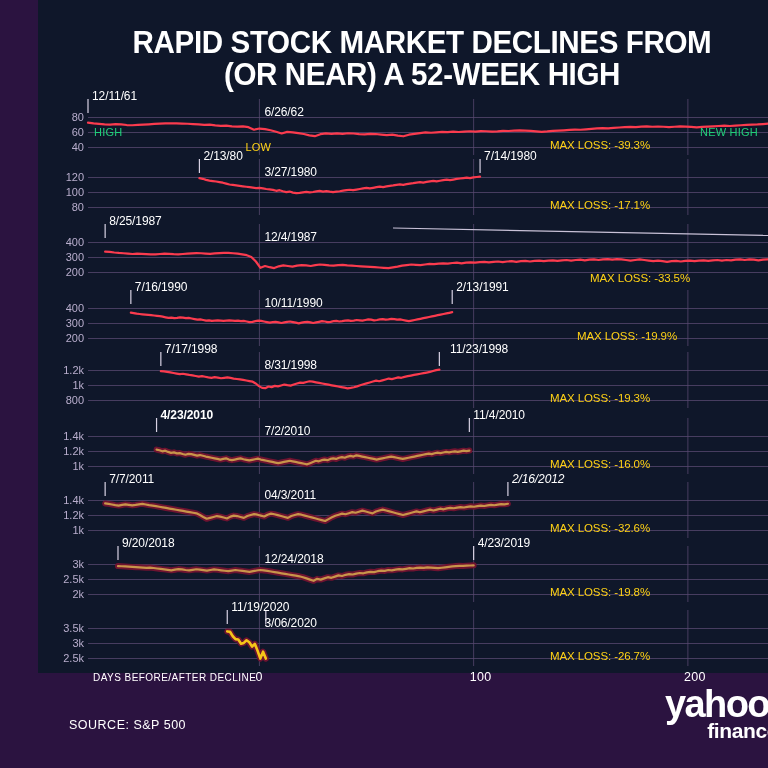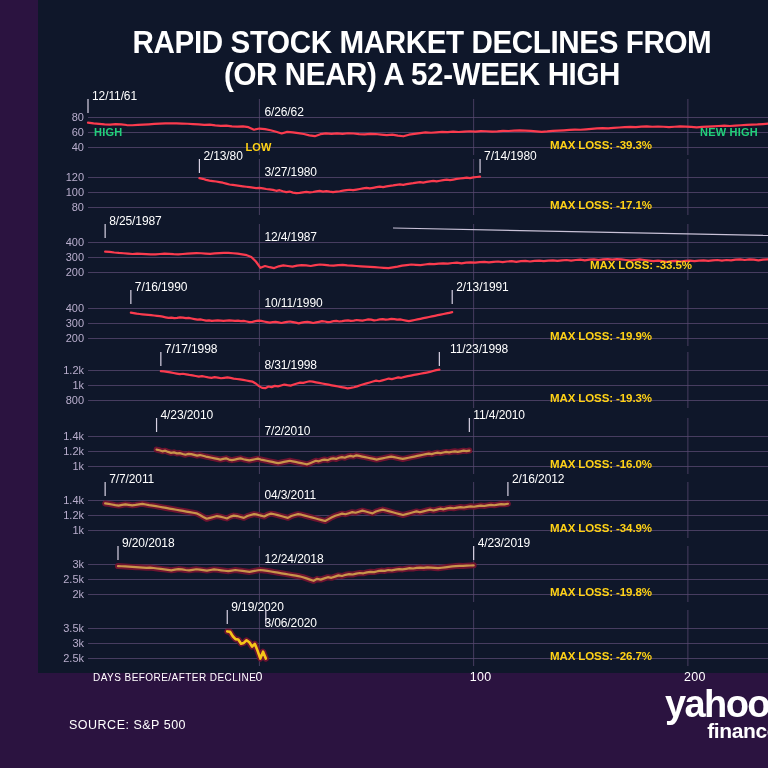--- a/index.html
+++ b/index.html
@@ -45,21 +45,21 @@
     text-align:right;
     width:44px;
     left:2px;
     transform:translateY(-50%);
     white-space:nowrap;
   }
   .plot-svg{position:absolute;left:0;top:0;}
   .annot{
     position:absolute;
     font-size:12.5px;
-    font-weight:bold;
+    font-weight:normal;
     white-space:nowrap;
     color:#ffffff;
     letter-spacing:-0.1px;
   }
   .annot.green{color:#21d07a;font-size:11px;letter-spacing:0.2px;}
   .annot.yellow{color:#ffd215;font-size:11px;letter-spacing:0.2px;}
   .annot.maxloss{color:#ffd215;font-size:11.5px;letter-spacing:-0.1px;}
   .annot.date{font-weight:normal;font-size:12px;}
   
   .xaxis{position:absolute;left:0;top:668px;width:768px;height:22px;}
@@ -157,41 +157,41 @@
           <line x1="355" x2="757" y1="4" y2="12" stroke="#c9c2d8" stroke-width="1.2"></line>
           <line x1="67.13939393939394" x2="67.13939393939394" y1="0" y2="14" stroke="#d8d2e4" stroke-width="1.2"></line>
           <line x1="757" x2="757" y1="0" y2="14" stroke="#d8d2e4" stroke-width="1.2"></line>
         </svg>
         <span class="ytick" style="top: 18px;">400</span>
         <span class="ytick" style="top: 33px;">300</span>
         <span class="ytick" style="top: 48px;">200</span>
         <span class="annot date" style="left: 71.1394px; top: -10px;">8/25/1987</span>
         <span class="annot date" style="left: 226.394px; top: 6px;">12/4/1987</span>
         <span class="annot date" style="left: 761px; top: -10px;">7/26/1989</span>
-        <span class="annot maxloss" style="left: 512px; top: 35px; padding-left: 40px;">MAX LOSS: -33.5%</span>
+        <span class="annot maxloss" style="left: 512px; top: 48px; padding-left: 40px;">MAX LOSS: -33.5%</span>
       </div>
       <div class="panel" style="top: 194px; height: 56px;">
         <svg class="plot-svg" width="768" height="56">
           <line x1="50" x2="757" y1="18.5" y2="18.5" stroke="#5a4a72" stroke-width="1" opacity="0.75"></line>
           <line x1="50" x2="757" y1="33.5" y2="33.5" stroke="#5a4a72" stroke-width="1" opacity="0.75"></line>
           <line x1="50" x2="757" y1="48.5" y2="48.5" stroke="#5a4a72" stroke-width="1" opacity="0.75"></line>
           <line x1="221.3939393939394" x2="221.3939393939394" y1="0" y2="56" stroke="#5a4a72" stroke-width="1" opacity="0.75"></line>
           <line x1="435.6363636363636" x2="435.6363636363636" y1="0" y2="56" stroke="#5a4a72" stroke-width="1" opacity="0.75"></line>
           <line x1="649.8787878787879" x2="649.8787878787879" y1="0" y2="56" stroke="#5a4a72" stroke-width="1" opacity="0.75"></line>
           <path d="M92.85 22.65 L95.74 23.10 L98.64 23.70 L101.53 24.00 L104.43 24.30 L107.32 24.60 L110.22 24.90 L113.11 25.20 L116.01 25.50 L118.90 25.80 L121.80 26.10 L124.70 26.70 L127.59 27.30 L130.49 27.90 L133.38 27.60 L136.28 28.20 L139.17 27.90 L142.07 27.30 L144.96 27.60 L147.86 28.20 L150.75 27.90 L153.65 28.50 L156.54 29.10 L159.44 29.70 L162.33 29.40 L165.23 30.00 L168.12 30.60 L171.02 30.30 L173.91 30.90 L176.81 30.60 L179.70 30.30 L182.60 30.60 L185.49 30.90 L188.39 30.60 L191.28 30.30 L194.18 30.60 L197.07 30.90 L199.97 30.60 L202.86 31.20 L205.76 30.90 L208.66 31.50 L211.55 32.10 L214.45 31.80 L217.34 31.20 L220.24 30.60 L223.13 30.90 L226.03 31.50 L228.92 32.10 L231.82 32.70 L234.71 32.10 L237.61 31.80 L240.50 32.40 L243.40 33.00 L246.29 32.40 L249.19 31.80 L252.08 31.50 L254.98 32.10 L257.87 32.70 L260.77 33.30 L263.66 32.70 L266.56 32.10 L269.45 31.80 L272.35 32.40 L275.24 33.00 L278.14 32.40 L281.03 31.80 L283.93 31.20 L286.82 31.50 L289.72 32.10 L292.62 31.80 L295.51 31.20 L298.41 30.90 L301.30 31.50 L304.20 31.20 L307.09 30.60 L309.99 30.30 L312.88 30.90 L315.78 30.60 L318.67 30.00 L321.57 30.30 L324.46 30.60 L327.36 30.00 L330.25 29.40 L333.15 29.70 L336.04 30.30 L338.94 30.00 L341.83 29.40 L344.73 29.10 L347.62 29.70 L350.52 29.40 L353.41 28.80 L356.31 29.10 L359.20 29.70 L362.10 29.40 L364.99 30.00 L367.89 30.60 L370.78 31.20 L373.68 30.60 L376.57 30.00 L379.47 29.40 L382.37 28.80 L385.26 28.20 L388.16 27.60 L391.05 27.00 L393.95 26.40 L396.84 25.80 L399.74 25.20 L402.63 24.60 L405.53 24.00 L408.42 23.40 L411.32 22.80 L414.21 22.20 " fill="none" stroke="#fb3b4e" stroke-width="2.2" stroke-linejoin="round" stroke-linecap="round"></path>
           <line x1="92.84848484848484" x2="92.84848484848484" y1="0" y2="14" stroke="#d8d2e4" stroke-width="1.2"></line>
           <line x1="414.2121212121212" x2="414.2121212121212" y1="0" y2="14" stroke="#d8d2e4" stroke-width="1.2"></line>
         </svg>
         <span class="ytick" style="top: 18px;">400</span>
         <span class="ytick" style="top: 33px;">300</span>
         <span class="ytick" style="top: 48px;">200</span>
         <span class="annot date" style="left: 96.8485px; top: -10px;">7/16/1990</span>
         <span class="annot date" style="left: 226.394px; top: 6px;">10/11/1990</span>
         <span class="annot date" style="left: 418.212px; top: -10px;">2/13/1991</span>
-        <span class="annot maxloss" style="left: 512px; top: 40px;">MAX LOSS: -19.9%</span>
+        <span class="annot maxloss" style="left: 539px; top: 40px;">MAX LOSS: -19.9%</span>
       </div>
       <div class="panel" style="top: 256px; height: 56px;">
         <svg class="plot-svg" width="768" height="56">
           <line x1="50" x2="757" y1="18.5" y2="18.5" stroke="#5a4a72" stroke-width="1" opacity="0.75"></line>
           <line x1="50" x2="757" y1="33.5" y2="33.5" stroke="#5a4a72" stroke-width="1" opacity="0.75"></line>
           <line x1="50" x2="757" y1="48.5" y2="48.5" stroke="#5a4a72" stroke-width="1" opacity="0.75"></line>
           <line x1="221.3939393939394" x2="221.3939393939394" y1="0" y2="56" stroke="#5a4a72" stroke-width="1" opacity="0.75"></line>
           <line x1="435.6363636363636" x2="435.6363636363636" y1="0" y2="56" stroke="#5a4a72" stroke-width="1" opacity="0.75"></line>
           <line x1="649.8787878787879" x2="649.8787878787879" y1="0" y2="56" stroke="#5a4a72" stroke-width="1" opacity="0.75"></line>
           <path d="M122.84 19.05 L126.01 19.35 L129.17 19.88 L132.34 20.40 L135.50 21.00 L138.67 21.60 L141.83 22.13 L145.00 21.75 L148.16 22.35 L151.33 22.95 L154.49 23.40 L157.66 24.00 L160.82 24.60 L163.99 24.15 L167.15 24.75 L170.32 25.35 L173.48 25.80 L176.65 25.20 L179.81 25.65 L182.98 26.25 L186.14 25.80 L189.31 25.35 L192.47 25.95 L195.64 26.55 L198.80 27.00 L201.97 27.45 L205.13 27.90 L208.30 28.50 L211.46 29.10 L214.63 29.70 L217.79 31.50 L220.96 34.13 L224.12 35.85 L227.29 36.15 L230.45 34.50 L233.62 35.10 L236.78 33.90 L239.95 34.35 L243.11 33.45 L246.28 32.55 L249.44 33.15 L252.61 33.60 L255.77 32.55 L258.94 31.50 L262.10 30.60 L265.26 30.90 L268.43 30.00 L271.59 29.25 L274.76 29.70 L277.92 30.30 L281.09 30.90 L284.25 31.50 L287.42 32.10 L290.58 32.70 L293.75 33.30 L296.91 33.90 L300.08 34.50 L303.24 35.10 L306.41 35.70 L309.57 36.30 L312.74 35.85 L315.90 35.25 L319.07 34.35 L322.23 33.30 L325.40 32.25 L328.56 31.35 L331.73 30.45 L334.89 29.55 L338.06 28.65 L341.22 29.25 L344.39 28.35 L347.55 27.45 L350.72 26.55 L353.88 27.15 L357.05 26.25 L360.21 25.35 L363.38 25.80 L366.54 24.90 L369.71 24.15 L372.87 23.55 L376.04 22.95 L379.20 22.35 L382.37 21.75 L385.53 21.15 L388.70 20.55 L391.86 19.95 L395.03 19.05 L398.19 18.15 L401.36 17.55 " fill="none" stroke="#fb3b4e" stroke-width="2.2" stroke-linejoin="round" stroke-linecap="round"></path>
@@ -215,21 +215,21 @@
           <line x1="435.6363636363636" x2="435.6363636363636" y1="0" y2="56" stroke="#5a4a72" stroke-width="1" opacity="0.75"></line>
           <line x1="649.8787878787879" x2="649.8787878787879" y1="0" y2="56" stroke="#5a4a72" stroke-width="1" opacity="0.75"></line>
           <path d="M118.56 31.65 L121.45 32.25 L124.35 33.30 L127.25 32.70 L130.14 33.90 L133.04 34.88 L135.94 34.35 L138.83 35.40 L141.73 35.10 L144.62 36.00 L147.52 36.75 L150.42 35.85 L153.31 36.15 L156.21 36.90 L159.10 37.65 L162.00 37.05 L164.90 37.80 L167.79 38.55 L170.69 39.15 L173.59 39.75 L176.48 40.35 L179.38 40.95 L182.27 41.55 L185.17 40.95 L188.07 40.35 L190.96 41.55 L193.86 42.15 L196.76 41.55 L199.65 40.95 L202.55 40.35 L205.44 41.25 L208.34 41.85 L211.24 42.45 L214.13 41.85 L217.03 41.25 L219.93 40.65 L222.82 41.55 L225.72 42.15 L228.61 42.75 L231.51 43.35 L234.41 43.95 L237.30 44.55 L240.20 45.15 L243.10 44.55 L245.99 43.95 L248.89 43.35 L251.78 42.75 L254.68 43.35 L257.58 43.95 L260.47 44.55 L263.37 45.15 L266.27 45.75 L269.16 46.35 L272.06 45.15 L274.95 43.95 L277.85 42.75 L280.75 43.35 L283.64 42.15 L286.54 41.55 L289.44 42.15 L292.33 40.95 L295.23 40.35 L298.12 40.95 L301.02 39.75 L303.92 39.15 L306.81 39.75 L309.71 38.55 L312.61 37.95 L315.50 38.55 L318.40 37.35 L321.29 37.95 L324.19 38.55 L327.09 39.15 L329.98 39.75 L332.88 40.35 L335.78 40.95 L338.67 41.55 L341.57 40.95 L344.46 40.35 L347.36 39.75 L350.26 39.15 L353.15 38.55 L356.05 39.15 L358.95 39.75 L361.84 40.35 L364.74 40.95 L367.63 40.35 L370.53 39.75 L373.43 39.15 L376.32 38.55 L379.22 37.95 L382.12 37.35 L385.01 36.75 L387.91 36.15 L390.80 35.55 L393.70 36.15 L396.60 35.25 L399.49 34.65 L402.39 35.10 L405.29 34.50 L408.18 33.90 L411.08 34.35 L413.97 33.75 L416.87 33.30 L419.77 33.90 L422.66 33.30 L425.56 32.70 L428.46 33.15 L431.35 32.55 " fill="none" stroke="#6e1330" stroke-width="6" stroke-linejoin="round" stroke-linecap="round"></path>
           <path d="M118.56 31.65 L121.45 32.25 L124.35 33.30 L127.25 32.70 L130.14 33.90 L133.04 34.88 L135.94 34.35 L138.83 35.40 L141.73 35.10 L144.62 36.00 L147.52 36.75 L150.42 35.85 L153.31 36.15 L156.21 36.90 L159.10 37.65 L162.00 37.05 L164.90 37.80 L167.79 38.55 L170.69 39.15 L173.59 39.75 L176.48 40.35 L179.38 40.95 L182.27 41.55 L185.17 40.95 L188.07 40.35 L190.96 41.55 L193.86 42.15 L196.76 41.55 L199.65 40.95 L202.55 40.35 L205.44 41.25 L208.34 41.85 L211.24 42.45 L214.13 41.85 L217.03 41.25 L219.93 40.65 L222.82 41.55 L225.72 42.15 L228.61 42.75 L231.51 43.35 L234.41 43.95 L237.30 44.55 L240.20 45.15 L243.10 44.55 L245.99 43.95 L248.89 43.35 L251.78 42.75 L254.68 43.35 L257.58 43.95 L260.47 44.55 L263.37 45.15 L266.27 45.75 L269.16 46.35 L272.06 45.15 L274.95 43.95 L277.85 42.75 L280.75 43.35 L283.64 42.15 L286.54 41.55 L289.44 42.15 L292.33 40.95 L295.23 40.35 L298.12 40.95 L301.02 39.75 L303.92 39.15 L306.81 39.75 L309.71 38.55 L312.61 37.95 L315.50 38.55 L318.40 37.35 L321.29 37.95 L324.19 38.55 L327.09 39.15 L329.98 39.75 L332.88 40.35 L335.78 40.95 L338.67 41.55 L341.57 40.95 L344.46 40.35 L347.36 39.75 L350.26 39.15 L353.15 38.55 L356.05 39.15 L358.95 39.75 L361.84 40.35 L364.74 40.95 L367.63 40.35 L370.53 39.75 L373.43 39.15 L376.32 38.55 L379.22 37.95 L382.12 37.35 L385.01 36.75 L387.91 36.15 L390.80 35.55 L393.70 36.15 L396.60 35.25 L399.49 34.65 L402.39 35.10 L405.29 34.50 L408.18 33.90 L411.08 34.35 L413.97 33.75 L416.87 33.30 L419.77 33.90 L422.66 33.30 L425.56 32.70 L428.46 33.15 L431.35 32.55 " fill="none" stroke="#c8954a" stroke-width="2.2" stroke-linejoin="round" stroke-linecap="round"></path>
           <line x1="118.55757575757576" x2="118.55757575757576" y1="0" y2="14" stroke="#d8d2e4" stroke-width="1.2"></line>
           <line x1="431.3515151515152" x2="431.3515151515152" y1="0" y2="14" stroke="#d8d2e4" stroke-width="1.2"></line>
         </svg>
         <span class="ytick" style="top: 18px;">1.4k</span>
         <span class="ytick" style="top: 33px;">1.2k</span>
         <span class="ytick" style="top: 48px;">1k</span>
-        <span class="annot date" style="left: 122.558px; top: -10px;">4/23/2010</span>
+        <span class="annot date" style="left: 122.558px; top: -10px; font-weight: bold;">4/23/2010</span>
         <span class="annot date" style="left: 226.394px; top: 6px;">7/2/2010</span>
         <span class="annot date" style="left: 435.352px; top: -10px;">11/4/2010</span>
         <span class="annot maxloss" style="left: 512px; top: 40px;">MAX LOSS: -16.0%</span>
       </div>
       <div class="panel" style="top: 386px; height: 56px;">
         <svg class="plot-svg" width="768" height="56">
           <line x1="50" x2="757" y1="18.5" y2="18.5" stroke="#5a4a72" stroke-width="1" opacity="0.75"></line>
           <line x1="50" x2="757" y1="33.5" y2="33.5" stroke="#5a4a72" stroke-width="1" opacity="0.75"></line>
           <line x1="50" x2="757" y1="48.5" y2="48.5" stroke="#5a4a72" stroke-width="1" opacity="0.75"></line>
           <line x1="221.3939393939394" x2="221.3939393939394" y1="0" y2="56" stroke="#5a4a72" stroke-width="1" opacity="0.75"></line>
@@ -238,22 +238,22 @@
           <path d="M67.14 21.45 L70.52 21.90 L73.91 22.50 L77.29 23.10 L80.68 23.55 L84.06 22.95 L87.45 22.35 L90.83 22.80 L94.22 23.40 L97.60 22.95 L100.99 22.35 L104.37 21.90 L107.76 22.50 L111.14 23.10 L114.52 23.55 L117.91 24.15 L121.29 24.75 L124.68 25.35 L128.06 25.95 L131.45 26.55 L134.83 27.15 L138.22 27.75 L141.60 28.35 L144.99 28.95 L148.37 29.55 L151.76 30.15 L155.14 30.75 L158.53 31.35 L161.91 33.00 L165.29 34.95 L168.68 36.75 L172.06 35.85 L175.45 34.95 L178.83 34.05 L182.22 34.65 L185.60 35.55 L188.99 36.45 L192.37 34.65 L195.76 33.60 L199.14 34.05 L202.53 34.95 L205.91 35.85 L209.30 34.05 L212.68 33.00 L216.06 32.10 L219.45 32.70 L222.83 33.60 L226.22 34.50 L229.60 32.70 L232.99 31.65 L236.37 32.25 L239.76 33.15 L243.14 34.05 L246.53 34.95 L249.91 35.85 L253.30 34.05 L256.68 33.00 L260.07 32.10 L263.45 32.70 L266.83 33.60 L270.22 34.50 L273.60 35.40 L276.99 36.30 L280.37 37.20 L283.76 38.10 L287.14 39.00 L290.53 37.13 L293.91 35.25 L297.30 33.75 L300.68 32.70 L304.07 31.65 L307.45 32.25 L310.84 31.20 L314.22 30.15 L317.60 30.75 L320.99 29.70 L324.37 28.65 L327.76 29.55 L331.14 30.45 L334.53 31.35 L337.91 29.55 L341.30 28.50 L344.68 27.60 L348.07 28.50 L351.45 29.40 L354.84 30.30 L358.22 31.20 L361.61 32.10 L364.99 33.00 L368.38 32.10 L371.76 31.20 L375.14 30.30 L378.53 29.40 L381.91 30.30 L385.30 29.40 L388.68 28.50 L392.07 27.60 L395.45 28.50 L398.84 27.60 L402.22 26.70 L405.61 27.30 L408.99 26.40 L412.38 25.80 L415.76 26.25 L419.15 25.65 L422.53 25.05 L425.91 25.50 L429.30 24.90 L432.68 24.30 L436.07 24.75 L439.45 24.15 L442.84 23.55 L446.22 24.00 L449.61 23.40 L452.99 22.80 L456.38 23.25 L459.76 22.65 L463.15 22.05 L466.53 22.35 L469.92 21.75 " fill="none" stroke="#6e1330" stroke-width="6" stroke-linejoin="round" stroke-linecap="round"></path>
           <path d="M67.14 21.45 L70.52 21.90 L73.91 22.50 L77.29 23.10 L80.68 23.55 L84.06 22.95 L87.45 22.35 L90.83 22.80 L94.22 23.40 L97.60 22.95 L100.99 22.35 L104.37 21.90 L107.76 22.50 L111.14 23.10 L114.52 23.55 L117.91 24.15 L121.29 24.75 L124.68 25.35 L128.06 25.95 L131.45 26.55 L134.83 27.15 L138.22 27.75 L141.60 28.35 L144.99 28.95 L148.37 29.55 L151.76 30.15 L155.14 30.75 L158.53 31.35 L161.91 33.00 L165.29 34.95 L168.68 36.75 L172.06 35.85 L175.45 34.95 L178.83 34.05 L182.22 34.65 L185.60 35.55 L188.99 36.45 L192.37 34.65 L195.76 33.60 L199.14 34.05 L202.53 34.95 L205.91 35.85 L209.30 34.05 L212.68 33.00 L216.06 32.10 L219.45 32.70 L222.83 33.60 L226.22 34.50 L229.60 32.70 L232.99 31.65 L236.37 32.25 L239.76 33.15 L243.14 34.05 L246.53 34.95 L249.91 35.85 L253.30 34.05 L256.68 33.00 L260.07 32.10 L263.45 32.70 L266.83 33.60 L270.22 34.50 L273.60 35.40 L276.99 36.30 L280.37 37.20 L283.76 38.10 L287.14 39.00 L290.53 37.13 L293.91 35.25 L297.30 33.75 L300.68 32.70 L304.07 31.65 L307.45 32.25 L310.84 31.20 L314.22 30.15 L317.60 30.75 L320.99 29.70 L324.37 28.65 L327.76 29.55 L331.14 30.45 L334.53 31.35 L337.91 29.55 L341.30 28.50 L344.68 27.60 L348.07 28.50 L351.45 29.40 L354.84 30.30 L358.22 31.20 L361.61 32.10 L364.99 33.00 L368.38 32.10 L371.76 31.20 L375.14 30.30 L378.53 29.40 L381.91 30.30 L385.30 29.40 L388.68 28.50 L392.07 27.60 L395.45 28.50 L398.84 27.60 L402.22 26.70 L405.61 27.30 L408.99 26.40 L412.38 25.80 L415.76 26.25 L419.15 25.65 L422.53 25.05 L425.91 25.50 L429.30 24.90 L432.68 24.30 L436.07 24.75 L439.45 24.15 L442.84 23.55 L446.22 24.00 L449.61 23.40 L452.99 22.80 L456.38 23.25 L459.76 22.65 L463.15 22.05 L466.53 22.35 L469.92 21.75 " fill="none" stroke="#c8954a" stroke-width="2.2" stroke-linejoin="round" stroke-linecap="round"></path>
           <line x1="67.13939393939394" x2="67.13939393939394" y1="0" y2="14" stroke="#d8d2e4" stroke-width="1.2"></line>
           <line x1="469.91515151515154" x2="469.91515151515154" y1="0" y2="14" stroke="#d8d2e4" stroke-width="1.2"></line>
         </svg>
         <span class="ytick" style="top: 18px;">1.4k</span>
         <span class="ytick" style="top: 33px;">1.2k</span>
         <span class="ytick" style="top: 48px;">1k</span>
         <span class="annot date" style="left: 71.1394px; top: -10px;">7/7/2011</span>
         <span class="annot date" style="left: 226.394px; top: 6px;">04/3/2011</span>
-        <span class="annot date" style="left: 473.915px; top: -10px;">2/16/2012</span>
-        <span class="annot maxloss" style="left: 512px; top: 40px;">MAX LOSS: -34.9%</span>
+        <span class="annot date" style="left: 473.915px; top: -10px; font-style: italic;">2/16/2012</span>
+        <span class="annot maxloss" style="left: 512px; top: 40px;">MAX LOSS: -32.6%</span>
       </div>
       <div class="panel" style="top: 450px; height: 56px;">
         <svg class="plot-svg" width="768" height="56">
           <line x1="50" x2="757" y1="18.5" y2="18.5" stroke="#5a4a72" stroke-width="1" opacity="0.75"></line>
           <line x1="50" x2="757" y1="33.5" y2="33.5" stroke="#5a4a72" stroke-width="1" opacity="0.75"></line>
           <line x1="50" x2="757" y1="48.5" y2="48.5" stroke="#5a4a72" stroke-width="1" opacity="0.75"></line>
           <line x1="221.3939393939394" x2="221.3939393939394" y1="0" y2="56" stroke="#5a4a72" stroke-width="1" opacity="0.75"></line>
           <line x1="435.6363636363636" x2="435.6363636363636" y1="0" y2="56" stroke="#5a4a72" stroke-width="1" opacity="0.75"></line>
           <line x1="649.8787878787879" x2="649.8787878787879" y1="0" y2="56" stroke="#5a4a72" stroke-width="1" opacity="0.75"></line>
           <path d="M79.99 20.10 L83.55 20.25 L87.11 20.46 L90.66 20.70 L94.22 20.94 L97.78 21.15 L101.33 21.36 L104.89 21.60 L108.45 21.84 L112.00 21.60 L115.56 22.02 L119.11 22.50 L122.67 22.92 L126.23 23.40 L129.78 23.82 L133.34 24.30 L136.90 23.70 L140.45 23.10 L144.01 23.46 L147.57 24.00 L151.12 24.36 L154.68 23.82 L158.24 23.28 L161.79 23.64 L165.35 24.12 L168.90 24.60 L172.46 24.00 L176.02 23.40 L179.57 23.76 L183.13 24.30 L186.69 24.78 L190.24 25.20 L193.80 24.60 L197.36 24.00 L200.91 24.48 L204.47 24.96 L208.03 25.44 L211.58 25.92 L215.14 25.20 L218.69 24.48 L222.25 24.00 L225.81 24.42 L229.36 24.90 L232.92 25.50 L236.48 26.10 L240.03 26.70 L243.59 27.30 L247.15 27.90 L250.70 28.50 L254.26 29.10 L257.82 29.70 L261.37 30.30 L264.93 31.20 L268.48 32.40 L272.04 33.60 L275.60 34.80 L279.15 32.82 L282.71 33.60 L286.27 32.40 L289.82 31.20 L293.38 31.80 L296.94 30.60 L300.49 29.40 L304.05 30.00 L307.61 28.80 L311.16 28.20 L314.72 28.50 L318.27 27.60 L321.83 27.00 L325.39 27.30 L328.94 26.40 L332.50 25.80 L336.06 26.10 L339.61 25.20 L343.17 24.60 L346.73 24.90 L350.28 24.00 L353.84 24.30 L357.40 23.70 L360.95 23.10 L364.51 23.40 L368.06 22.80 L371.62 22.20 L375.18 22.50 L378.73 21.90 L382.29 21.60 L385.85 21.90 L389.40 21.45 L392.96 21.60 L396.52 21.90 L400.07 22.20 L403.63 21.75 L407.18 21.30 L410.74 20.85 L414.30 20.40 L417.85 20.10 L421.41 19.80 L424.97 19.95 L428.52 19.65 L432.08 19.50 L435.64 19.35 " fill="none" stroke="#6e1330" stroke-width="6" stroke-linejoin="round" stroke-linecap="round"></path>
@@ -278,21 +278,21 @@
           <line x1="435.6363636363636" x2="435.6363636363636" y1="0" y2="56" stroke="#5a4a72" stroke-width="1" opacity="0.75"></line>
           <line x1="649.8787878787879" x2="649.8787878787879" y1="0" y2="56" stroke="#5a4a72" stroke-width="1" opacity="0.75"></line>
           <path d="M189.26 21.42 L192.01 21.81 L194.77 26.25 L197.52 29.16 L200.28 29.52 L203.03 33.66 L205.78 32.91 L208.54 30.30 L211.29 32.31 L214.05 36.54 L216.80 33.84 L219.56 40.77 L222.31 48.60 L225.07 41.67 L227.82 48.60 " fill="none" stroke="#6e1330" stroke-width="6" stroke-linejoin="round" stroke-linecap="round"></path>
           <path d="M189.26 21.42 L192.01 21.81 L194.77 26.25 L197.52 29.16 L200.28 29.52 L203.03 33.66 L205.78 32.91 L208.54 30.30 L211.29 32.31 L214.05 36.54 L216.80 33.84 L219.56 40.77 L222.31 48.60 L225.07 41.67 L227.82 48.60 " fill="none" stroke="#f5c518" stroke-width="2.6" stroke-linejoin="round" stroke-linecap="round"></path>
           <line x1="189.25757575757575" x2="189.25757575757575" y1="0" y2="14" stroke="#d8d2e4" stroke-width="1.2"></line>
           <line x1="227.82121212121214" x2="227.82121212121214" y1="0" y2="14" stroke="#d8d2e4" stroke-width="1.2"></line>
         </svg>
         <span class="ytick" style="top: 18px;">3.5k</span>
         <span class="ytick" style="top: 33px;">3k</span>
         <span class="ytick" style="top: 48px;">2.5k</span>
-        <span class="annot date" style="left: 193.258px; top: -10px;">9/19/2020</span>
+        <span class="annot date" style="left: 193.258px; top: -10px;">11/19/2020</span>
         <span class="annot date" style="left: 226.394px; top: 6px;">3/06/2020</span>
         <span class="annot maxloss" style="left: 512px; top: 40px;">MAX LOSS: -26.7%</span>
       </div>
     </div>
 
   <div class="xaxis" id="xaxis">
     <span class="xlab axis-title" id="xaxis-title" style="left: 55px; top: 4px;">DAYS BEFORE/AFTER DECLINE</span>
   <span class="xlab num" style="left: 217.394px; top: 2px;">0</span>
       <span class="xlab num" style="left: 431.636px; top: 2px;">100</span>
       <span class="xlab num" style="left: 645.879px; top: 2px;">200</span>

